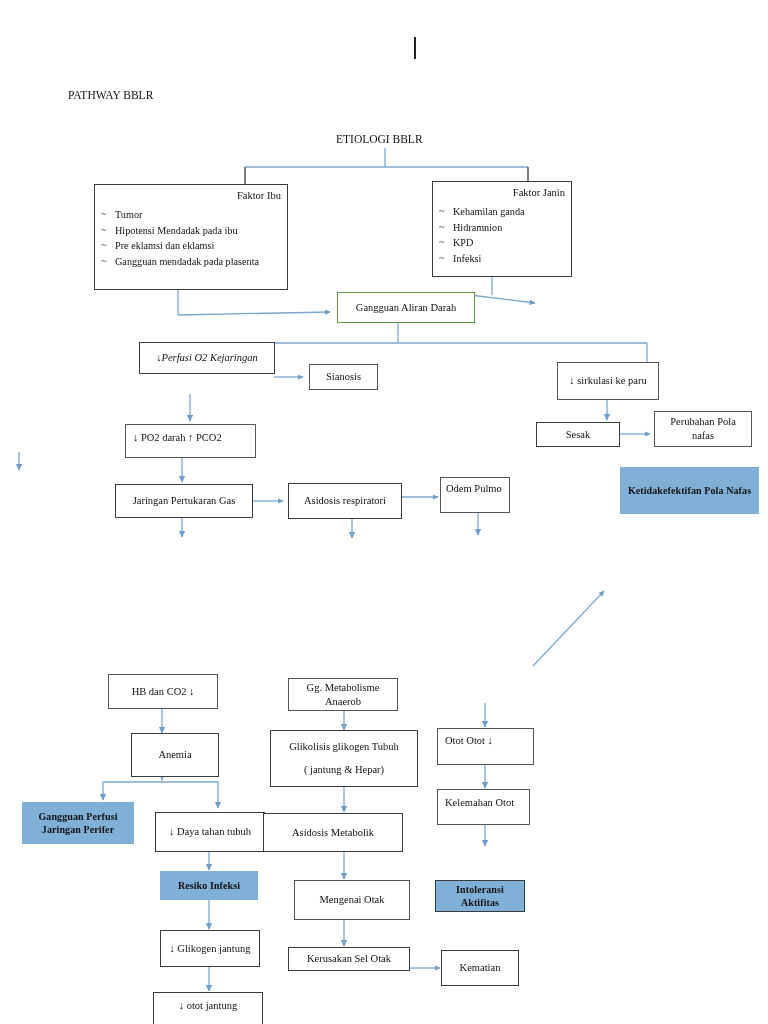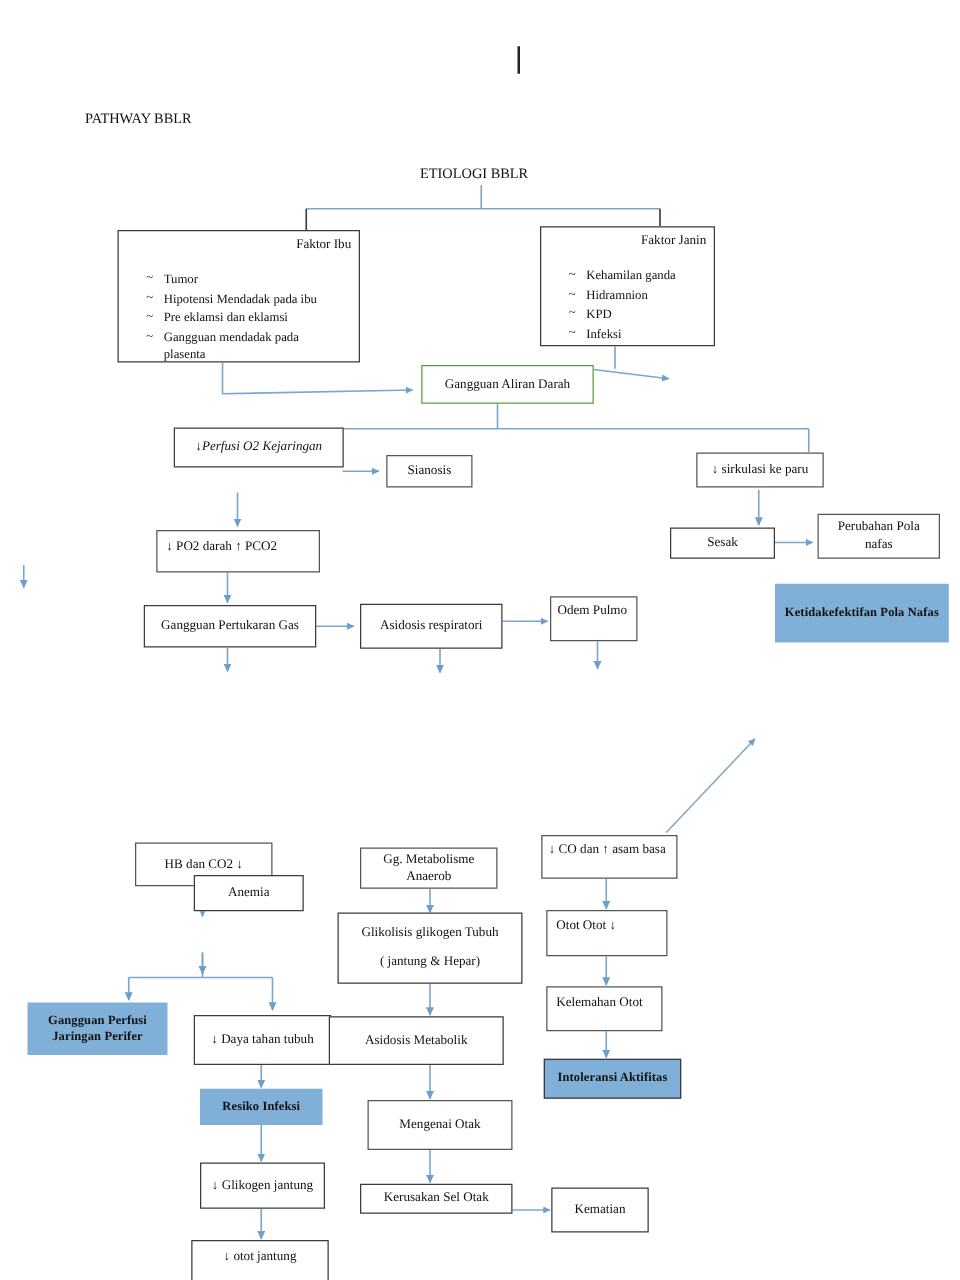--- a/index.html
+++ b/index.html
@@ -58,21 +58,21 @@
     font-size: 10.5px;
     color: #111111;
     padding: 5px 6px 4px 6px;
   }
   .listbox .lb-title {
     text-align: right;
     font-size: 10.5px;
     margin-bottom: 7px;
   }
   .listbox ul {
-    margin: 16px;
+    margin: 0;
     padding: 0 0 0 14px;
     list-style: none;
   }
   .listbox li {
     position: relative;
     margin: 0 0 2.5px 0;
     line-height: 1.28;
     font-size: 10.2px;
   }
   .listbox li:before {
@@ -211,39 +211,39 @@
       <li>Infeksi</li>
     </ul>
   </div>
 
   <div class="node green" style="left:337px; top:292px; width:138px; height:31px;">Gangguan Aliran Darah</div>
 
   <div class="node" style="left:139px; top:342px; width:136px; height:32px;font-style:italic;">↓Perfusi O2 Kejaringan</div>
 
   <div class="node thin" style="left:309px; top:364px; width:69px; height:26px;">Sianosis</div>
 
-  <div class="node thin" style="left:557px; top:362px; width:102px; height:28px;text-align:center;">↓ sirkulasi ke paru</div>
+  <div class="node thin" style="left:557px; top:362px; width:102px; height:38px;text-align:center;">↓ sirkulasi ke paru</div>
 
   <div class="node thin topalign" style="left:125px; top:424px; width:131px; height:34px; padding-left:7px; padding-top:6px;">↓ PO2 darah ↑ PCO2</div>
 
   <div class="node" style="left:536px; top:422px; width:84px; height:25px;">Sesak</div>
 
   <div class="node thin" style="left:654px; top:411px; width:98px; height:36px;">Perubahan Pola nafas</div>
 
   <div class="node hl" style="left:620px; top:467px; width:139px; height:47px;">Ketidakefektifan Pola Nafas</div>
 
-  <div class="node" style="left:115px; top:484px; width:138px; height:34px;">Gangguan Pertukaran Gas</div>
+  <div class="node" style="left:115px; top:484px; width:138px; height:34px;">Jaringan Pertukaran Gas</div>
 
   <div class="node" style="left:288px; top:483px; width:114px; height:36px;">Asidosis respiratori</div>
 
   <div class="node thin topalign" style="left:440px; top:477px; width:70px; height:36px; padding:4px 5px;">Odem Pulmo</div>
 
   <div class="node thin" style="left:108px; top:674px; width:110px; height:35px;">HB dan CO2 ↓</div>
 
-  <div class="node" style="left:131px; top:700px; width:88px; height:29px;margin-left:24px;">Anemia</div>
+  <div class="node" style="left:131px; top:733px; width:88px; height:44px;">Anemia</div>
 
   <div class="node hl" style="left:22px; top:802px; width:112px; height:42px;">Gangguan Perfusi Jaringan Perifer</div>
 
   <div class="node" style="left:155px; top:812px; width:110px; height:40px;">↓ Daya tahan tubuh</div>
 
   <div class="node hl" style="left:160px; top:871px; width:98px; height:29px;">Resiko Infeksi</div>
 
   <div class="node" style="left:160px; top:930px; width:100px; height:37px;">↓ Glikogen jantung</div>
 
   <div class="node topalign" style="left:153px; top:992px; width:110px; height:40px; padding-top:6px; justify-content:center;">↓ otot jantung</div>
@@ -256,21 +256,20 @@
   </div>
 
   <div class="node" style="left:263px; top:813px; width:140px; height:39px;">Asidosis Metabolik</div>
 
   <div class="node thin" style="left:294px; top:880px; width:116px; height:40px;">Mengenai Otak</div>
 
   <div class="node" style="left:288px; top:947px; width:122px; height:24px;">Kerusakan Sel Otak</div>
 
   <div class="node" style="left:441px; top:950px; width:78px; height:36px;">Kematian</div>
 
-  <div class="node thin topalign" style="left:433px; top:668px; width:109px; height:35px; padding:4px 5px;">↓ CO  dan ↑ asam basa</div>
 
   <div class="node thin topalign" style="left:437px; top:728px; width:97px; height:37px; padding:5px 7px;">Otot Otot ↓</div>
 
   <div class="node thin topalign" style="left:437px; top:789px; width:93px; height:36px; padding:6px 7px;">Kelemahan Otot</div>
 
-  <div class="node hl bordered" style="left:435px; top:847px; width:110px; height:32px;">Intoleransi Aktifitas</div>
+  <div class="node hl bordered" style="left:435px; top:880px; width:90px; height:32px;">Intoleransi Aktifitas</div>
 
 </div>
 
 </body></html>

